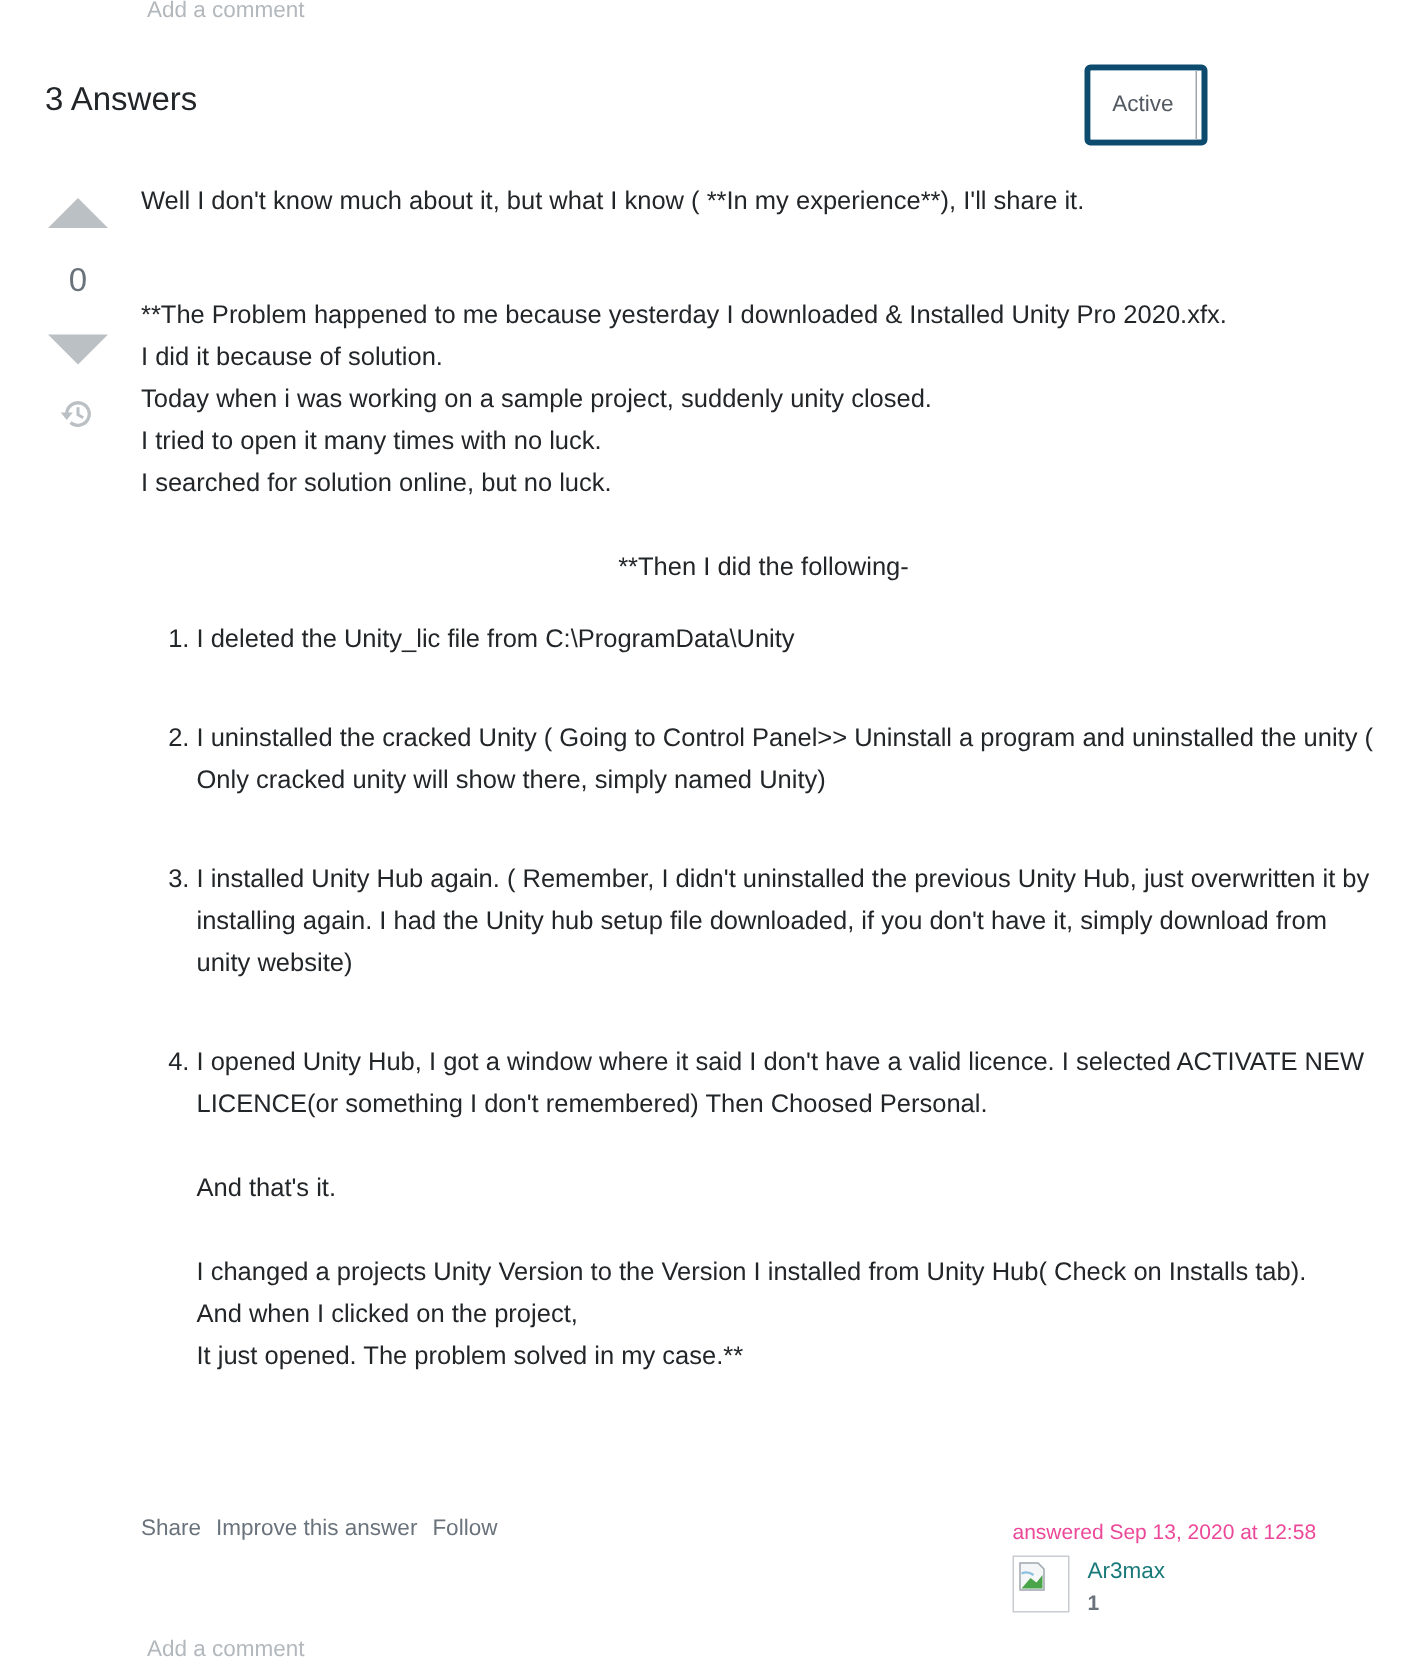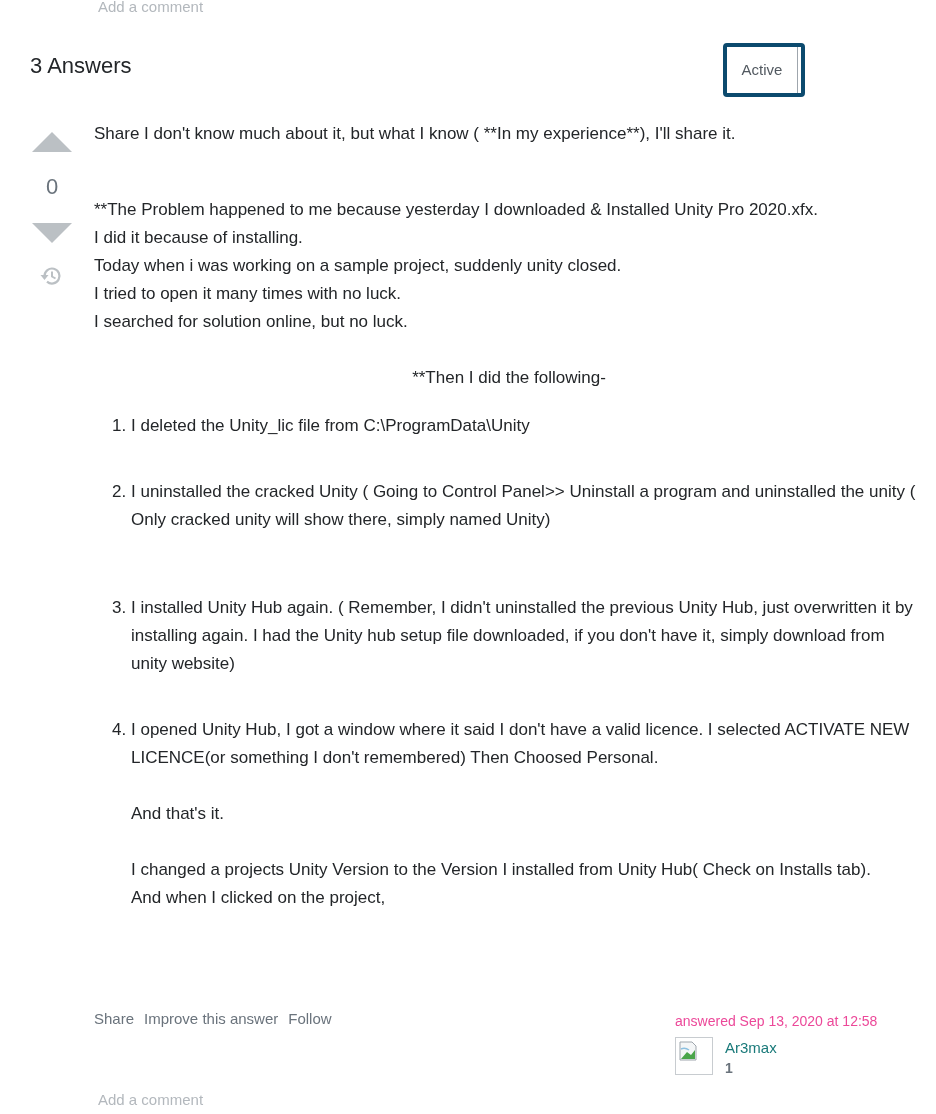--- a/index.html
+++ b/index.html
@@ -112,21 +112,21 @@
     .post-body p { margin: 0; }
     .p-intro { margin-bottom: 48px !important; }
     .p-problem { margin-bottom: 28px !important; }
     .p-then { margin-bottom: 20px !important; text-align: center; }
     ol {
       margin: 0;
       padding-left: 37px;
     }
     ol li { padding-left: 0; }
     .li-1 { margin-bottom: 38px; }
-    .li-2 { margin-bottom: 60px; }
+    .li-2 { margin-bottom: 38px; }
     .li-3 { margin-bottom: 38px; }
     .li-gap { height: 28px; }
 
     .post-menu {
       position: absolute;
       left: 94px;
       top: 1010px;
       display: flex;
       gap: 10px;
       font-size: 15px;
@@ -190,40 +190,41 @@
   <div class="history-icon">
     <svg width="26" height="26" viewBox="0 0 26 26">
       <path d="M6.5 13 A7.5 7.5 0 1 1 9 18.6" fill="none" stroke="#bbc0c4" stroke-width="2.2"></path>
       <polygon points="2.5,12 10.5,12 6.5,17" fill="#bbc0c4"></polygon>
       <path d="M14 8.5 V13.5 L17.5 15.5" fill="none" stroke="#bbc0c4" stroke-width="2"></path>
     </svg>
   </div>
 </div>
 
 <div class="post-body">
-  <p class="p-intro">Share I don't know much about it, but what I know ( **In my experience**), I'll share it.</p>
+  <p class="p-intro">Well I don't know much about it, but what I know ( **In my experience**), I'll share it.</p>
   <div class="p-problem">
     <div>**The Problem happened to me because yesterday I downloaded &amp; Installed Unity Pro 2020.xfx.</div>
-    <div>I did it because of installing.</div>
+    <div>I did it because of solution.</div>
     <div>Today when i was working on a sample project, suddenly unity closed.</div>
     <div>I tried to open it many times with no luck.</div>
     <div>I searched for solution online, but no luck.</div>
   </div>
   <p class="p-then">**Then I did the following-</p>
   <ol>
     <li class="li-1"><span>I deleted the Unity_lic file from C:\ProgramData\Unity</span></li>
     <li class="li-2"><span>I uninstalled the cracked Unity ( Going to Control Panel&gt;&gt; Uninstall a program and uninstalled the unity ( Only cracked unity will show there, simply named Unity)</span></li>
     <li class="li-3"><span>I installed Unity Hub again. ( Remember, I didn't uninstalled the previous Unity Hub, just overwritten it by installing again. I had the Unity hub setup file downloaded, if you don't have it, simply download from unity website)</span></li>
     <li>
       <div>I opened Unity Hub, I got a window where it said I don't have a valid licence. I selected ACTIVATE NEW LICENCE(or something I don't remembered) Then Choosed Personal.</div>
       <div class="li-gap"></div>
       <div>And that's it.</div>
       <div class="li-gap"></div>
       <div>I changed a projects Unity Version to the Version I installed from Unity Hub( Check on Installs tab).</div>
       <div>And when I clicked on the project,</div>
+      <div>It just opened. The problem solved in my case.**</div>
     </li>
   </ol>
 </div>
 
 <div class="post-menu">
   <span>Share</span>
   <span>Improve this answer</span>
   <span>Follow</span>
 </div>
 

